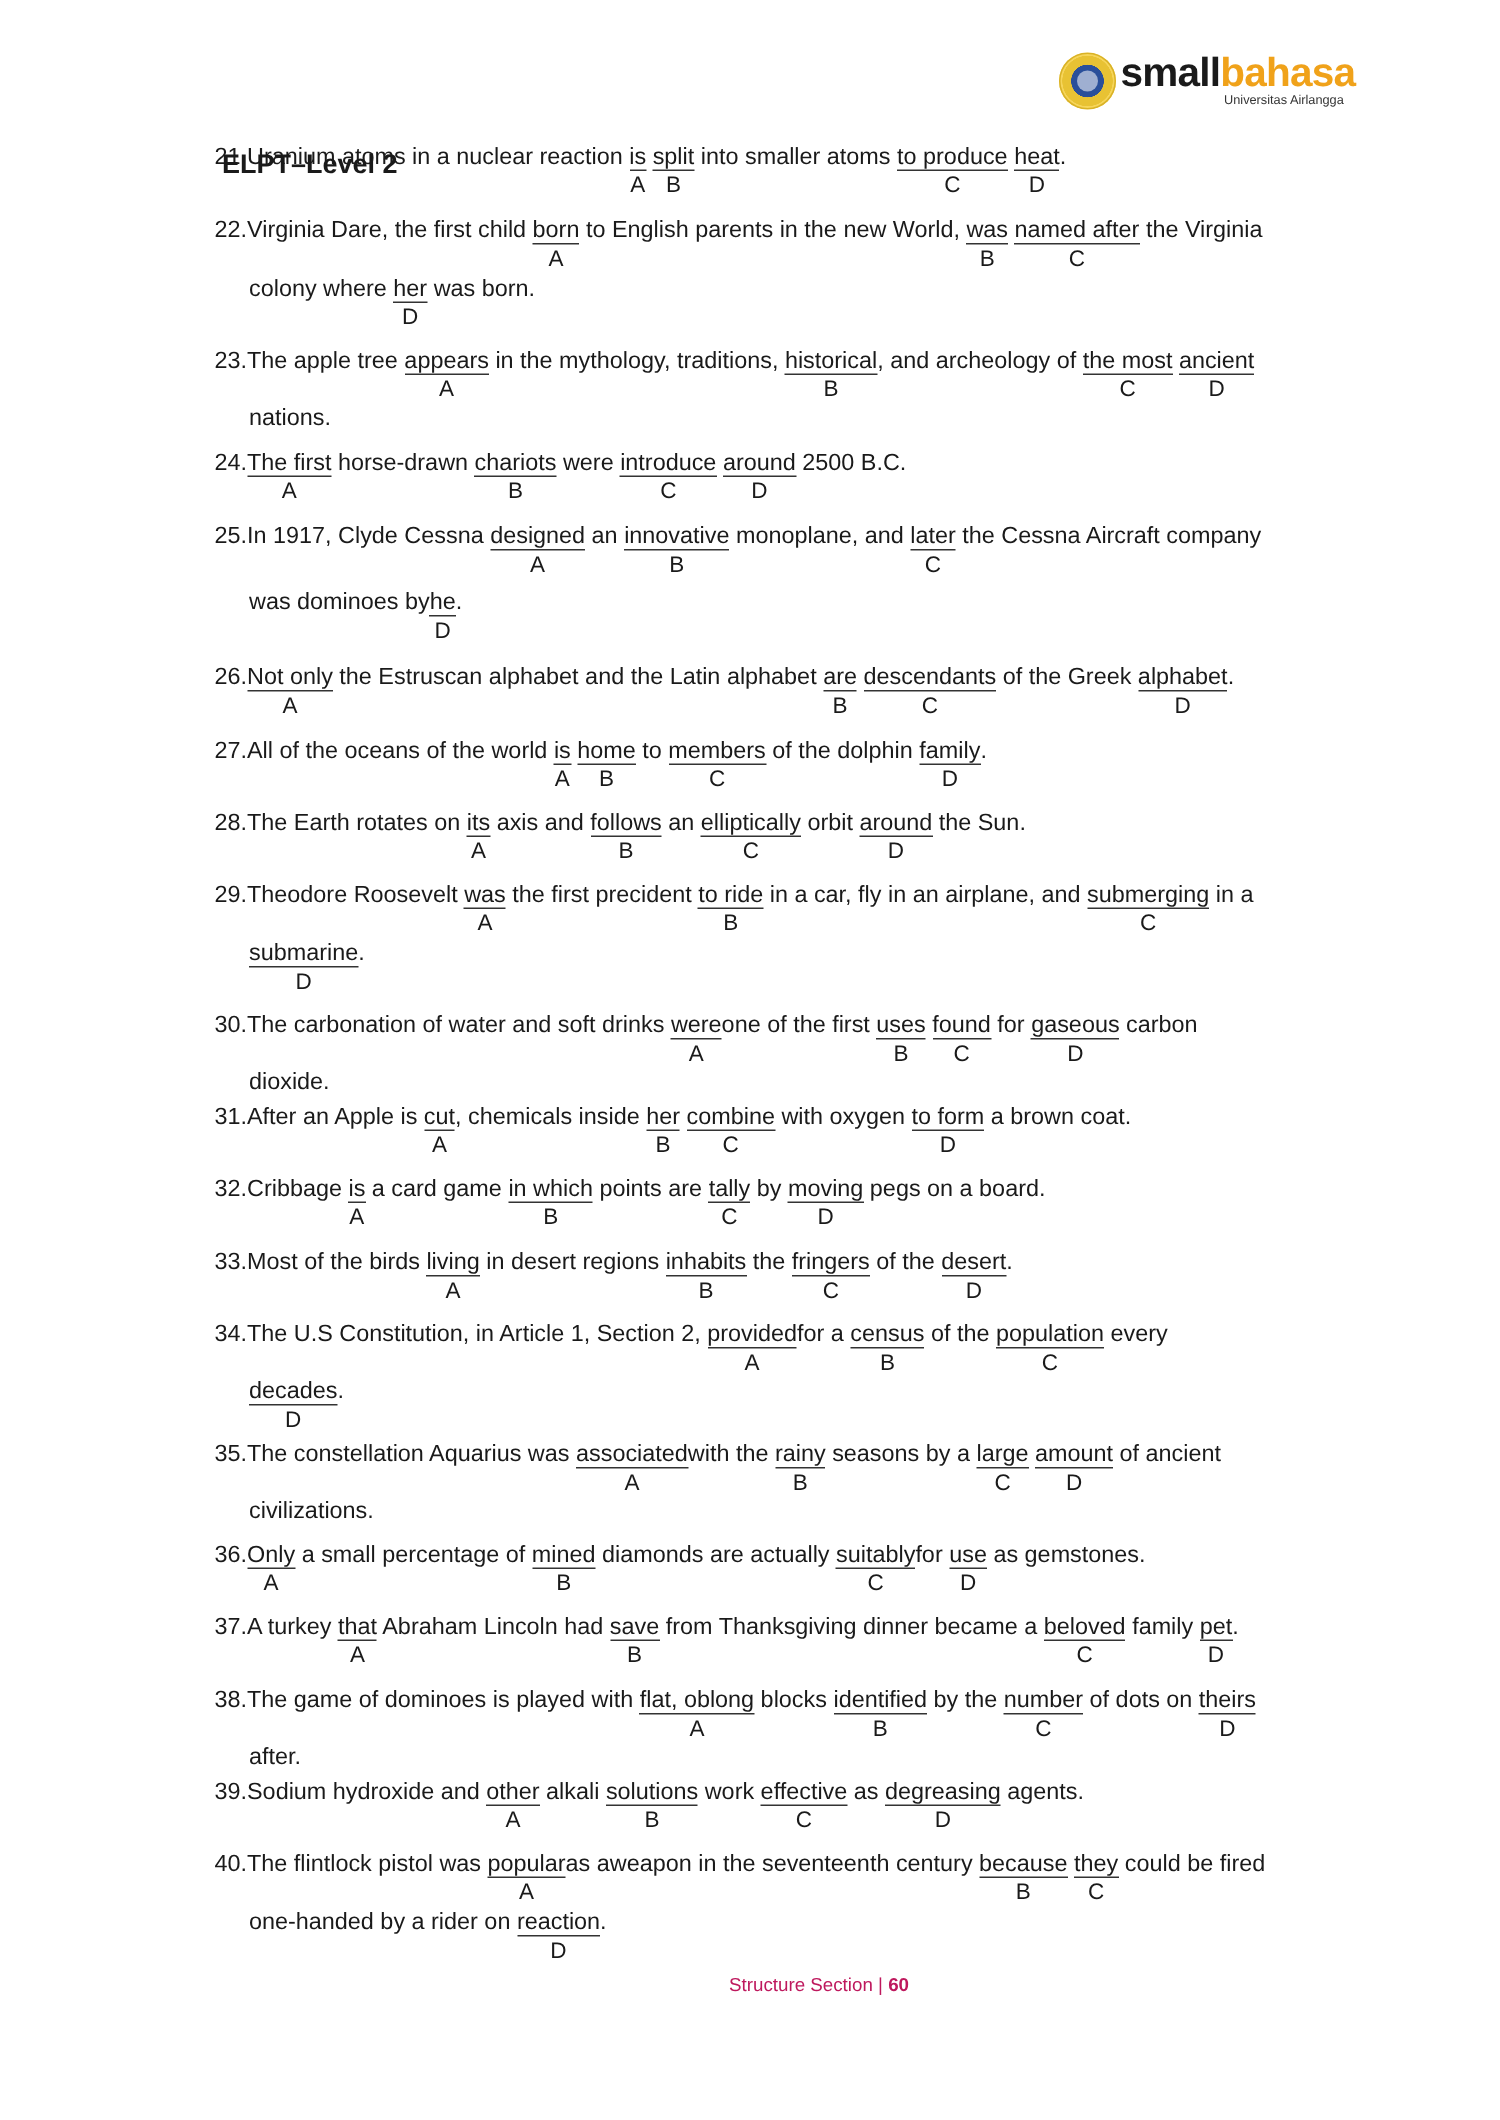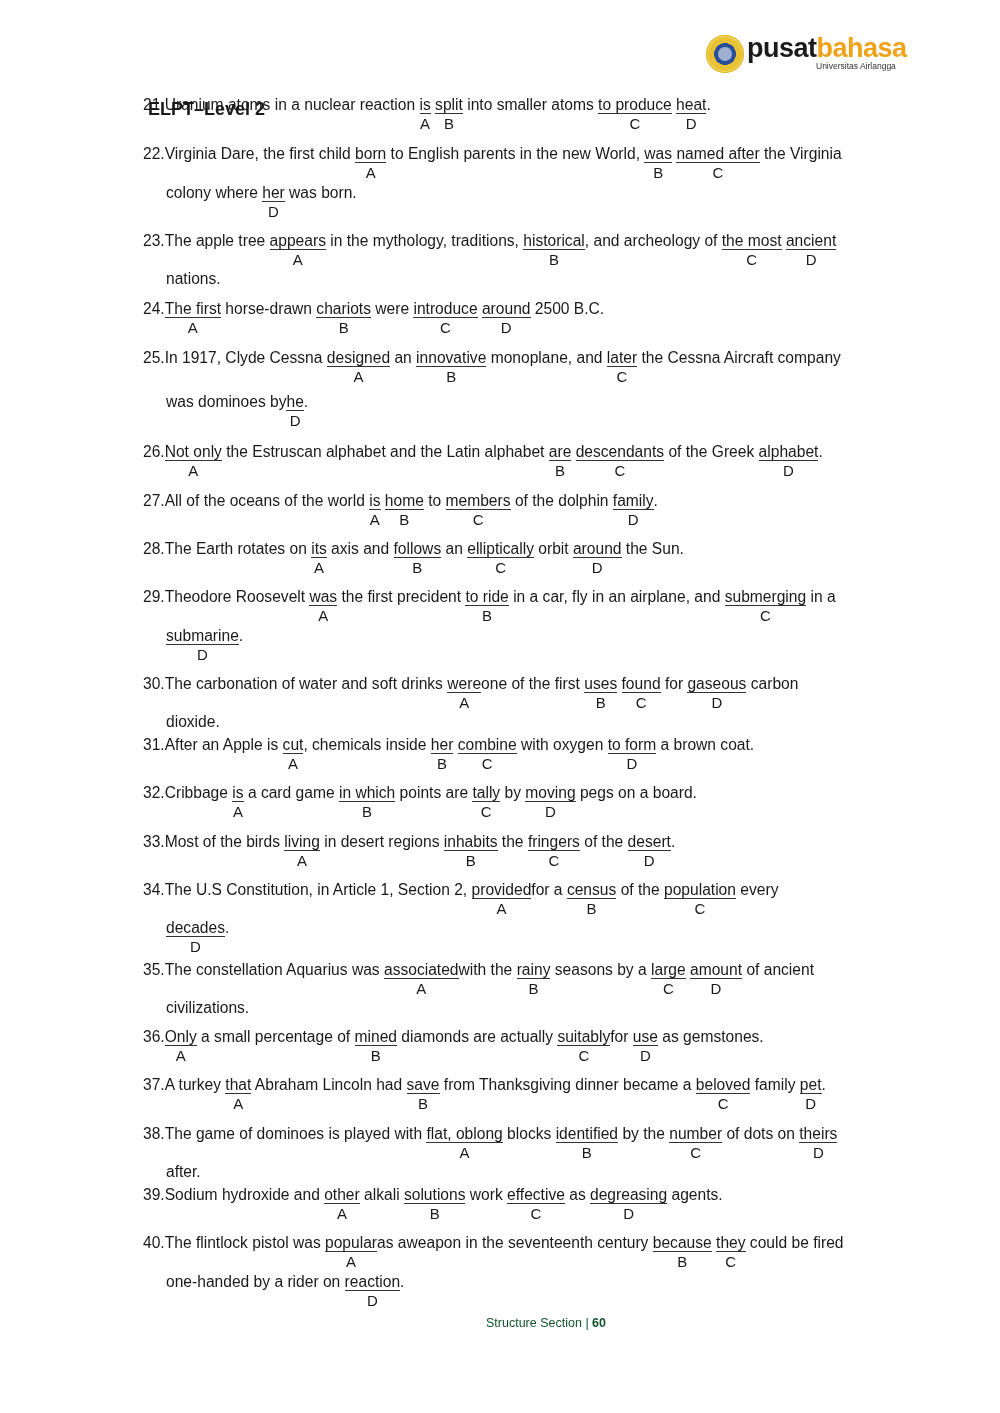--- a/index.html
+++ b/index.html
@@ -14,32 +14,32 @@
   .logo-emblem::after { content:""; position:absolute; left:12px; top:12px; width:14px; height:14px; border-radius:50%;
                  background:#ffffff; opacity:.55; }
   .logo-text { position:absolute; left:41px; top:-2px; font-size:27px; font-weight:bold; letter-spacing:-0.5px; line-height:32px; }
   .logo-text .p1 { color:#1a1a1a; }
   .logo-text .p2 { color:#f0a21a; }
   .logo-sub { position:absolute; left:110px; top:27px; font-size:8.5px; color:#333; }
 
   .line { position:absolute; left:0; white-space:nowrap; font-size:15.6px; line-height:18px; }
   .u { position:relative; display:inline-block; border-bottom:1.2px solid #333; line-height:17px; }
   .u .lt { position:absolute; left:50%; transform:translateX(-50%); top:19px; font-size:15px; }
-  .footer { position:absolute; left:486px; top:1316px; font-size:12.5px; color:#14532d; }
+  .footer { position:absolute; left:486px; top:1316px; font-size:12.5px; color:#be185d; }
   .footer b { font-weight:bold; }
 </style>
 </head>
 <body>
 
 <div class="page">
   <div class="header-title">ELPT–Level 2</div>
 
   <div class="logo">
     <div class="logo-emblem"></div>
-    <div class="logo-text"><span class="p1">pusat</span><span class="p2">bahasa</span></div>
+    <div class="logo-text"><span class="p1">small</span><span class="p2">bahasa</span></div>
     <div class="logo-sub">Universitas Airlangga</div>
   </div>
 
   <div id="questions">
       <div>
         <div class="line" style="top: 96px; left: 143px;"><span style="white-space: pre;">21.Uranium atoms in a nuclear reaction </span><span class="u"><span>is</span><span class="lt">A</span></span><span style="white-space: pre;"> </span><span class="u"><span>split</span><span class="lt">B</span></span><span style="white-space: pre;"> into smaller atoms </span><span class="u"><span>to produce</span><span class="lt">C</span></span><span style="white-space: pre;"> </span><span class="u"><span>heat</span><span class="lt">D</span></span><span style="white-space: pre;">.</span></div>
       </div>
       <div>
         <div class="line" style="top: 145px; left: 143px;"><span style="white-space: pre;">22.Virginia Dare, the first child </span><span class="u"><span>born</span><span class="lt">A</span></span><span style="white-space: pre;"> to English parents in the new World, </span><span class="u"><span>was</span><span class="lt">B</span></span><span style="white-space: pre;"> </span><span class="u"><span>named after</span><span class="lt">C</span></span><span style="white-space: pre;"> the Virginia</span></div>
         <div class="line" style="top: 184px; left: 166px;"><span style="white-space: pre;">colony where </span><span class="u"><span>her</span><span class="lt">D</span></span><span style="white-space: pre;"> was born.</span></div>

